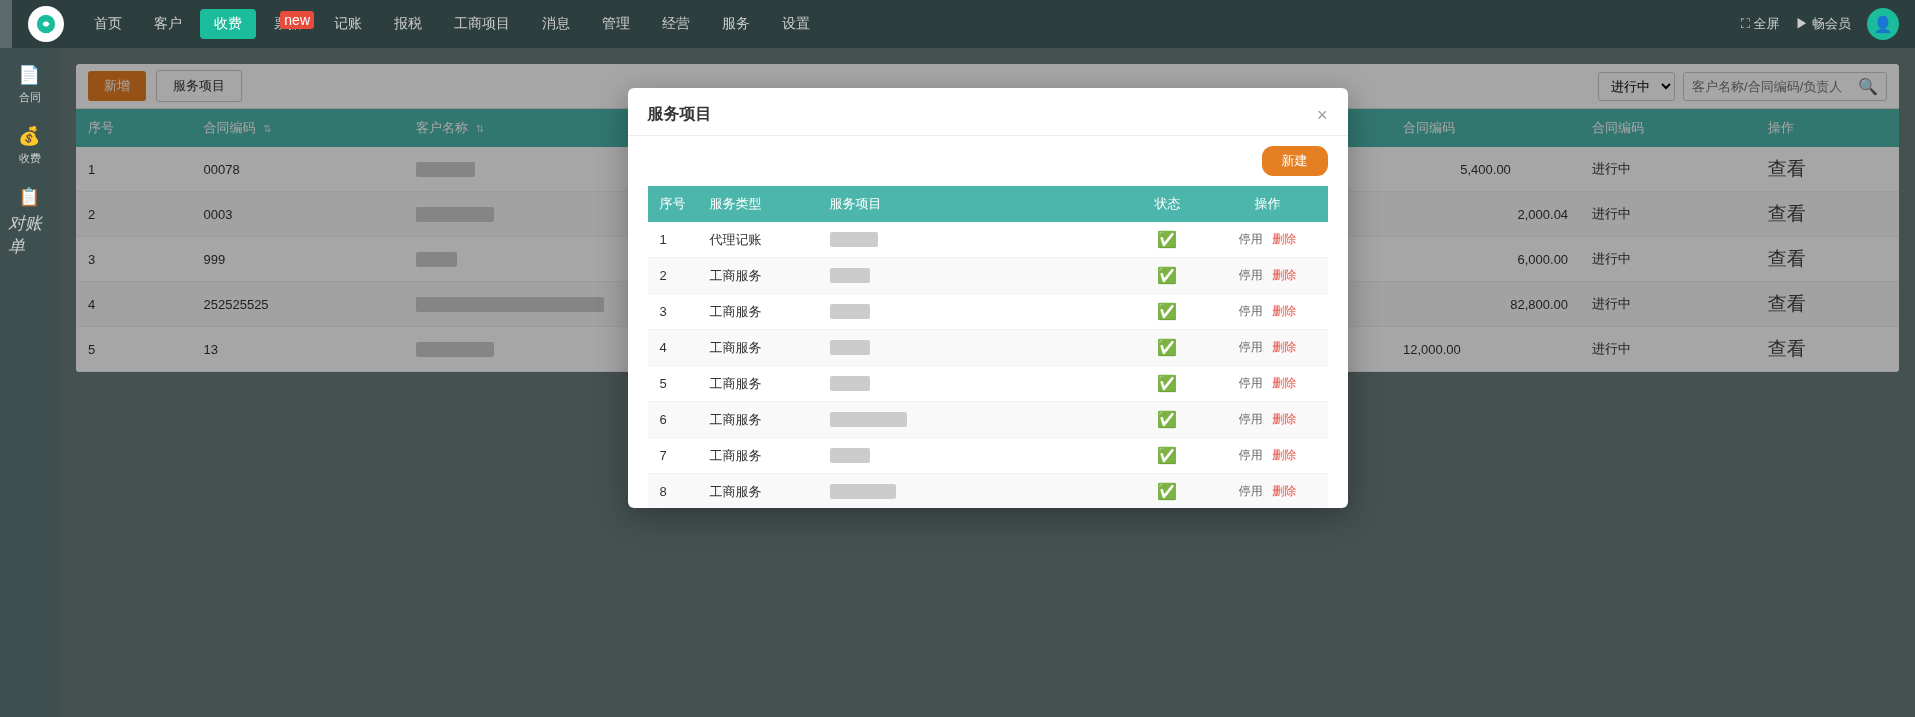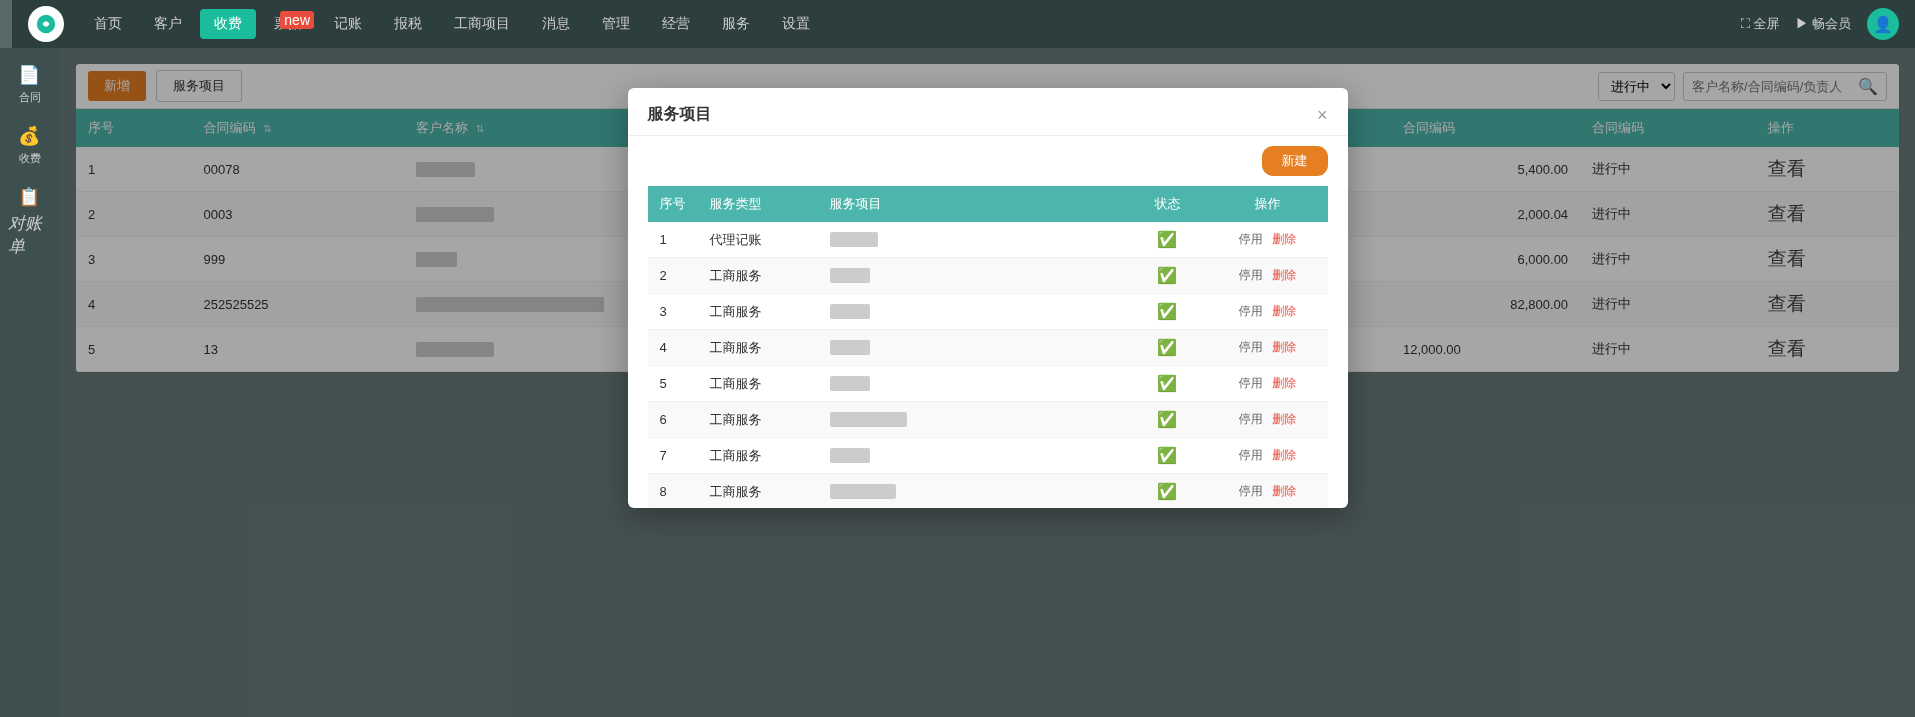--- a/index.html
+++ b/index.html
@@ -398,21 +398,21 @@
             <th>操作</th>
           </tr>
         </thead>
         <tbody id="main-tbody">
             <tr>
     <td>1</td>
     <td>00078</td>
     <td><span style="background:#ccc;color:transparent;border-radius:2px;padding:0 2px;">██████</span></td>
     <td>小规模记账</td>
     <td>202305-202404</td>
-    <td style="text-align:right">5,400.00</td>
+    <td style="text-align:center">5,400.00</td>
     <td>进行中</td>
     <td><a class="link-btn">查看</a></td>
   </tr>
             <tr>
     <td>2</td>
     <td>0003</td>
     <td><span style="background:#ccc;color:transparent;border-radius:2px;padding:0 2px;">████████</span></td>
     <td>小规模记账</td>
     <td>202305-202404</td>
     <td style="text-align:right">2,000.04</td>

